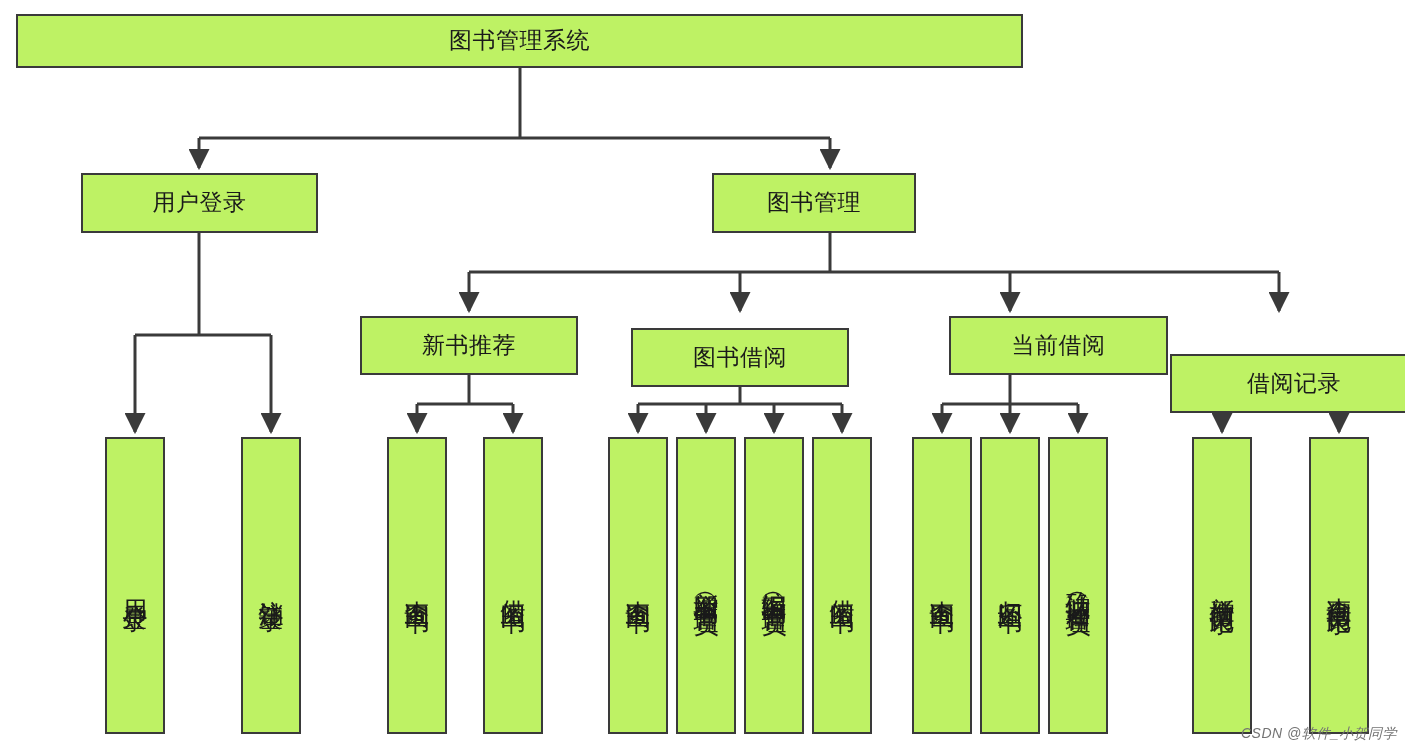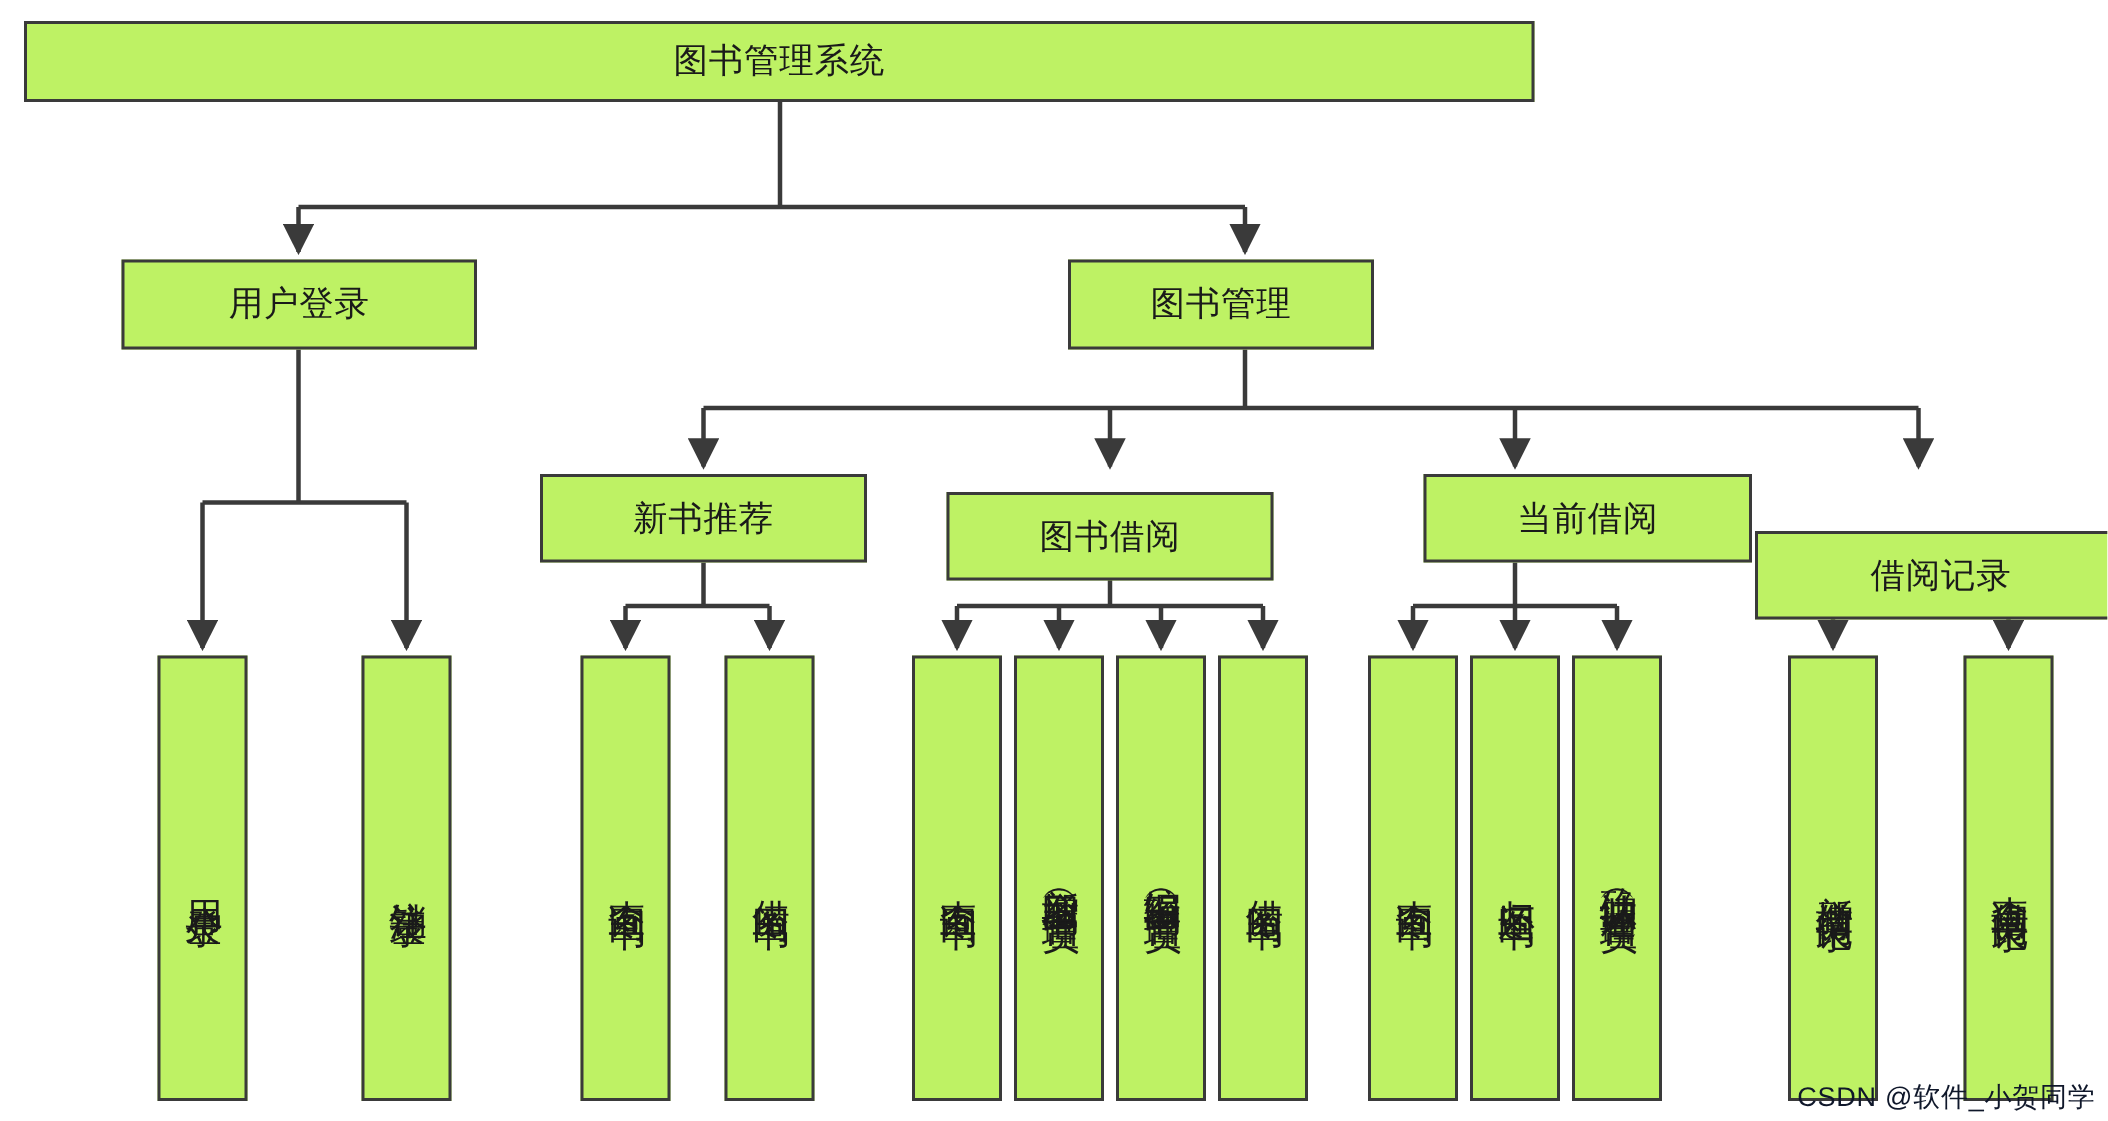--- a/index.html
+++ b/index.html
@@ -60,24 +60,25 @@
     text-orientation: upright;
     font-size: 25px;
     line-height: 1.0;
     letter-spacing: 3px;
     white-space: nowrap;
   }
   #watermark {
     position: absolute;
     right: 8px;
     bottom: 4px;
-    font-size: 18px;
-    color: #0f172a;
+    font-size: 14px;
+    color: #737373;
     white-space: nowrap;
     letter-spacing: 0.5px;
+    font-style: italic;
   }
 </style>
 </head>
 <body>
 
 <div id="diagram-root">
 
   <svg id="edges-layer" viewBox="0 0 1405 747" width="1405" height="747" xmlns="http://www.w3.org/2000/svg">
     <defs>
       <marker id="arrow" viewBox="0 0 10 10" refX="9" refY="5" markerWidth="7" markerHeight="7" orient="auto-start-reverse">

